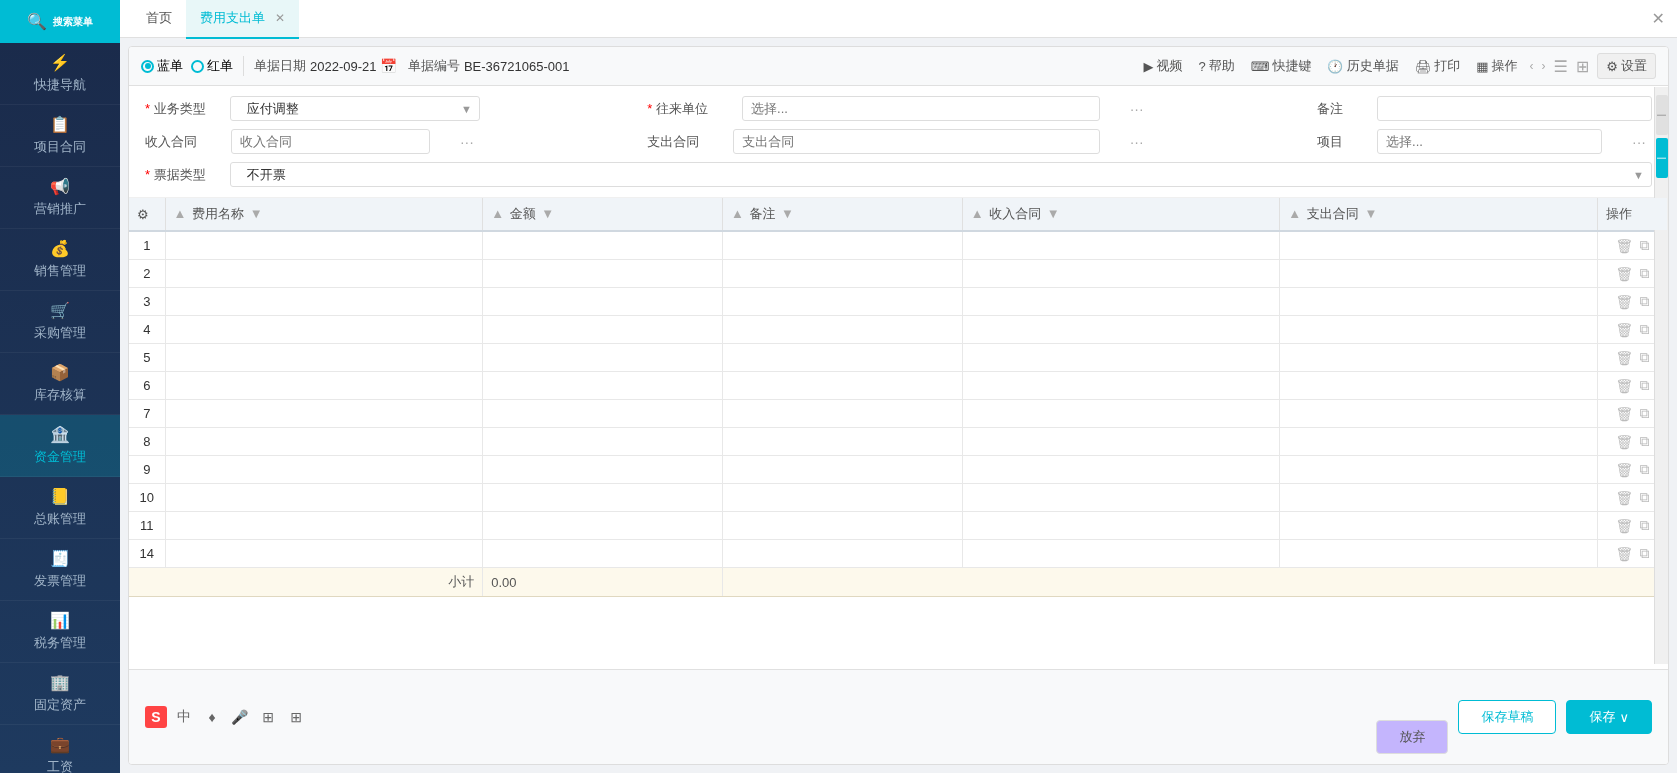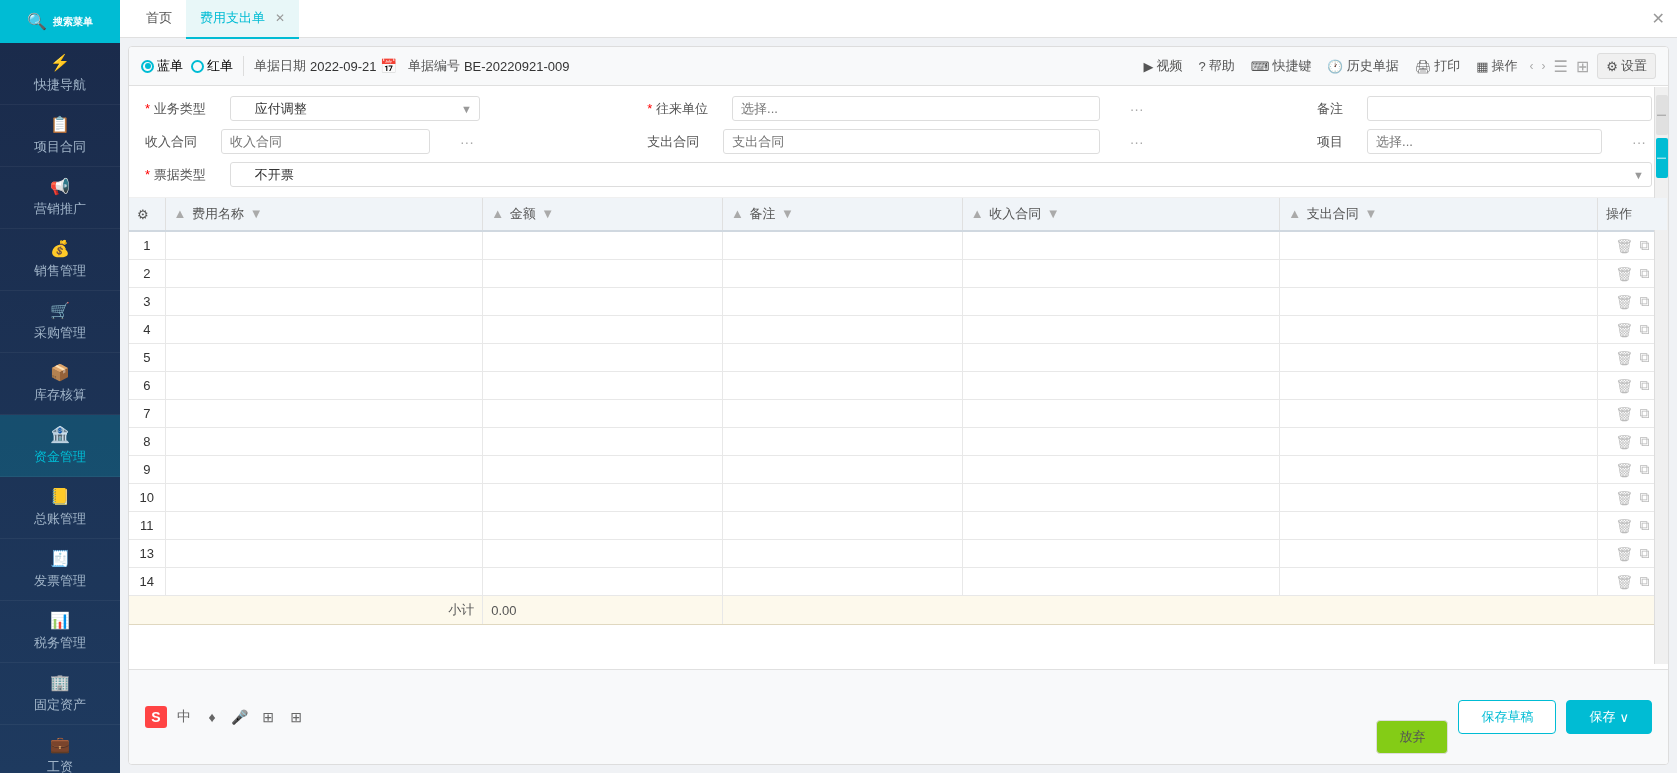--- a/index.html
+++ b/index.html
@@ -182,27 +182,28 @@
     .field-input {
       flex: 1;
       border: 1px solid #ddd;
       border-radius: 3px;
       padding: 4px 8px;
       font-size: 13px;
       color: #333;
       background: #fff;
       outline: none;
       min-width: 80px;
+      margin-left: 10px;
     }
     .field-input.placeholder { color: #bbb; }
     .field-select {
       flex: 1;
       border: 1px solid #ddd;
       border-radius: 3px;
-      padding: 4px 24px;
+      padding: 4px 16px;
       font-size: 13px;
       color: #333;
       background: #fff;
       outline: none;
       appearance: none;
       cursor: pointer;
       position: relative;
     }
     .select-wrapper {
       flex: 1;
@@ -318,21 +319,21 @@
       cursor: pointer;
     }
     .btn {
       padding: 7px 22px;
       border-radius: 4px;
       font-size: 13px;
       cursor: pointer;
       border: 1px solid transparent;
     }
     .btn-default {
-      background: #84cc16;
+      background: #c4b5fd;
       border-color: #ddd;
       color: #555;
       margin-top: 40px;
     }
     .btn-secondary {
       background: #fff;
       border-color: #00bcd4;
       color: #00bcd4;
     }
     .btn-primary {
@@ -437,21 +438,21 @@
         </label>
       </div>
       <div class="toolbar-divider"></div>
       <div class="toolbar-field">
         <span>单据日期</span>
         <span class="toolbar-value">2022-09-21</span>
         <span class="calendar-icon">📅</span>
       </div>
       <div class="toolbar-field">
         <span>单据编号</span>
-        <span class="toolbar-value">BE-20220921-009</span>
+        <span class="toolbar-value">BE-36721065-001</span>
       </div>
       <div class="toolbar-right">
         <span class="toolbar-btn">
           <span class="toolbar-btn-icon">▶</span>
           <span>视频</span>
         </span>
         <span class="toolbar-btn">
           <span class="toolbar-btn-icon">?</span>
           <span>帮助</span>
         </span>
@@ -734,34 +735,20 @@
     <td></td>
     <td></td>
     <td style="text-align:center;">
       <span style="display:inline-flex; gap:6px; align-items:center;">
         <span style="cursor:pointer; color:#bbb; font-size:14px;">🗑</span>
         <span style="cursor:pointer; color:#bbb; font-size:14px;">⧉</span>
       </span>
     </td>
   </tr>
             <tr>
-    <td class="row-num">13</td>
-    <td></td>
-    <td></td>
-    <td></td>
-    <td></td>
-    <td></td>
-    <td style="text-align:center;">
-      <span style="display:inline-flex; gap:6px; align-items:center;">
-        <span style="cursor:pointer; color:#bbb; font-size:14px;">🗑</span>
-        <span style="cursor:pointer; color:#bbb; font-size:14px;">⧉</span>
-      </span>
-    </td>
-  </tr>
-            <tr>
     <td class="row-num">14</td>
     <td></td>
     <td></td>
     <td></td>
     <td></td>
     <td></td>
     <td style="text-align:center;">
       <span style="display:inline-flex; gap:6px; align-items:center;">
         <span style="cursor:pointer; color:#bbb; font-size:14px;">🗑</span>
         <span style="cursor:pointer; color:#bbb; font-size:14px;">⧉</span>

